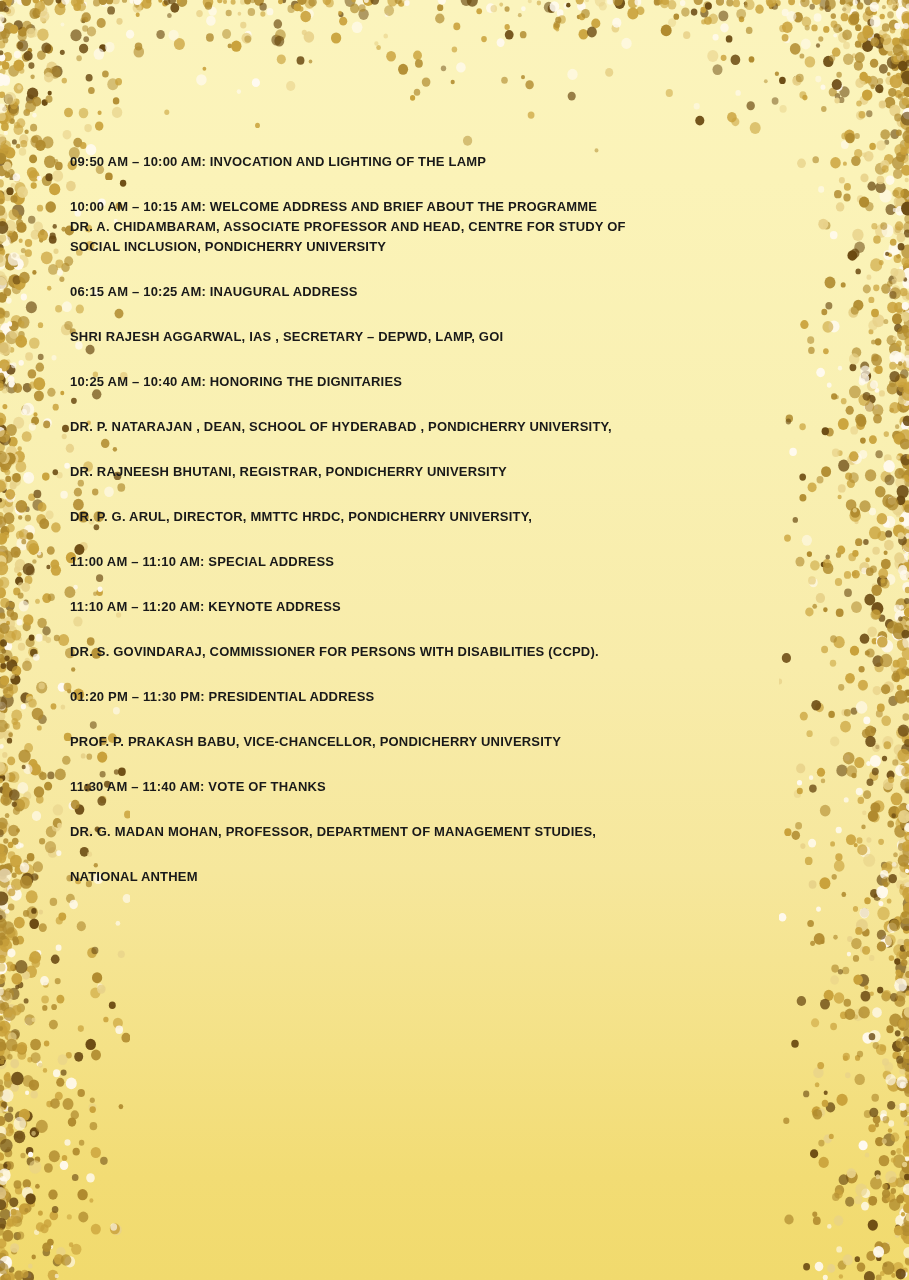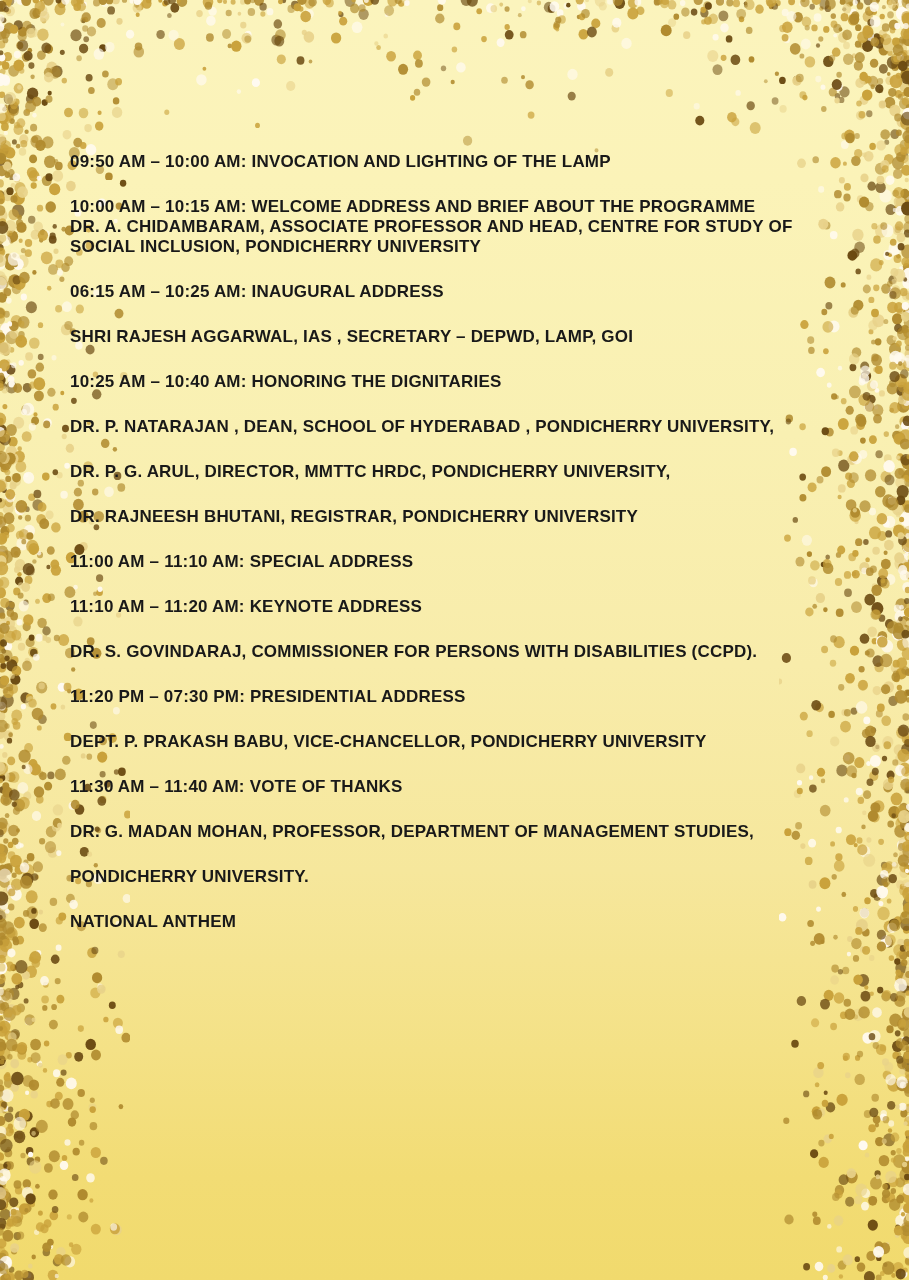--- a/index.html
+++ b/index.html
@@ -33,21 +33,21 @@
   #confetti-top   { left: 0;  top: 0; width: 909px; height: 180px; }
 
   .content {
     position: absolute;
     left: 70px;
     top: 152px;
     width: 770px;
   }
   .entry {
     color: #191919;
-    font-size: 17px;
+    font-size: 13px;
     font-weight: bold;
     letter-spacing: 0.2px;
     line-height: 20px;
     margin: 0 0 25px 0;
     white-space: pre-line;
   }
 </style>
 </head>
 <body>
 
@@ -2537,26 +2537,25 @@
 
   <div class="content" id="schedule-list">
       <p class="entry">09:50 AM – 10:00 AM: INVOCATION AND LIGHTING OF THE LAMP</p>
       <p class="entry">10:00 AM – 10:15 AM: WELCOME ADDRESS AND BRIEF ABOUT THE PROGRAMME
 DR. A. CHIDAMBARAM, ASSOCIATE PROFESSOR AND HEAD, CENTRE FOR STUDY OF
 SOCIAL INCLUSION, PONDICHERRY UNIVERSITY</p>
       <p class="entry">06:15 AM – 10:25 AM: INAUGURAL ADDRESS</p>
       <p class="entry">SHRI RAJESH AGGARWAL, IAS , SECRETARY – DEPWD, LAMP, GOI</p>
       <p class="entry">10:25 AM – 10:40 AM: HONORING THE DIGNITARIES</p>
       <p class="entry">DR. P. NATARAJAN , DEAN, SCHOOL OF HYDERABAD , PONDICHERRY UNIVERSITY,</p>
+      <p class="entry">DR. RAJNEESH BHUTANI, REGISTRAR, PONDICHERRY UNIVERSITY</p>
       <p class="entry">DR. P. G. ARUL, DIRECTOR, MMTTC HRDC, PONDICHERRY UNIVERSITY,</p>
-      <p class="entry">DR. RAJNEESH BHUTANI, REGISTRAR, PONDICHERRY UNIVERSITY</p>
       <p class="entry">11:00 AM – 11:10 AM: SPECIAL ADDRESS</p>
       <p class="entry">11:10 AM – 11:20 AM: KEYNOTE ADDRESS</p>
       <p class="entry">DR. S. GOVINDARAJ, COMMISSIONER FOR PERSONS WITH DISABILITIES (CCPD).</p>
-      <p class="entry">11:20 PM – 07:30 PM: PRESIDENTIAL ADDRESS</p>
-      <p class="entry">DEPT. P. PRAKASH BABU, VICE-CHANCELLOR, PONDICHERRY UNIVERSITY</p>
+      <p class="entry">01:20 PM – 11:30 PM: PRESIDENTIAL ADDRESS</p>
+      <p class="entry">PROF. P. PRAKASH BABU, VICE-CHANCELLOR, PONDICHERRY UNIVERSITY</p>
       <p class="entry">11:30 AM – 11:40 AM: VOTE OF THANKS</p>
       <p class="entry">DR. G. MADAN MOHAN, PROFESSOR, DEPARTMENT OF MANAGEMENT STUDIES,</p>
-      <p class="entry">PONDICHERRY UNIVERSITY.</p>
       <p class="entry">NATIONAL ANTHEM</p>
     </div>
 
 </div>
 
 </body></html>

